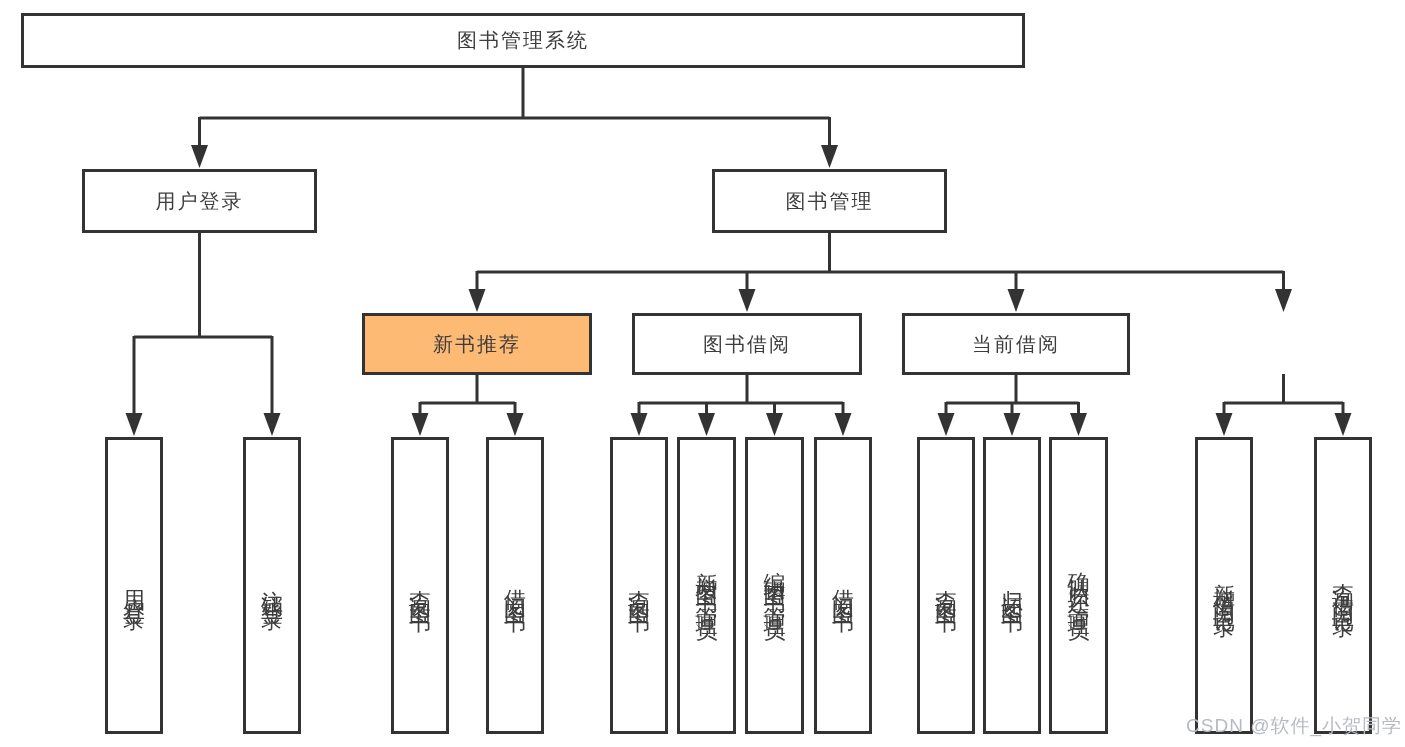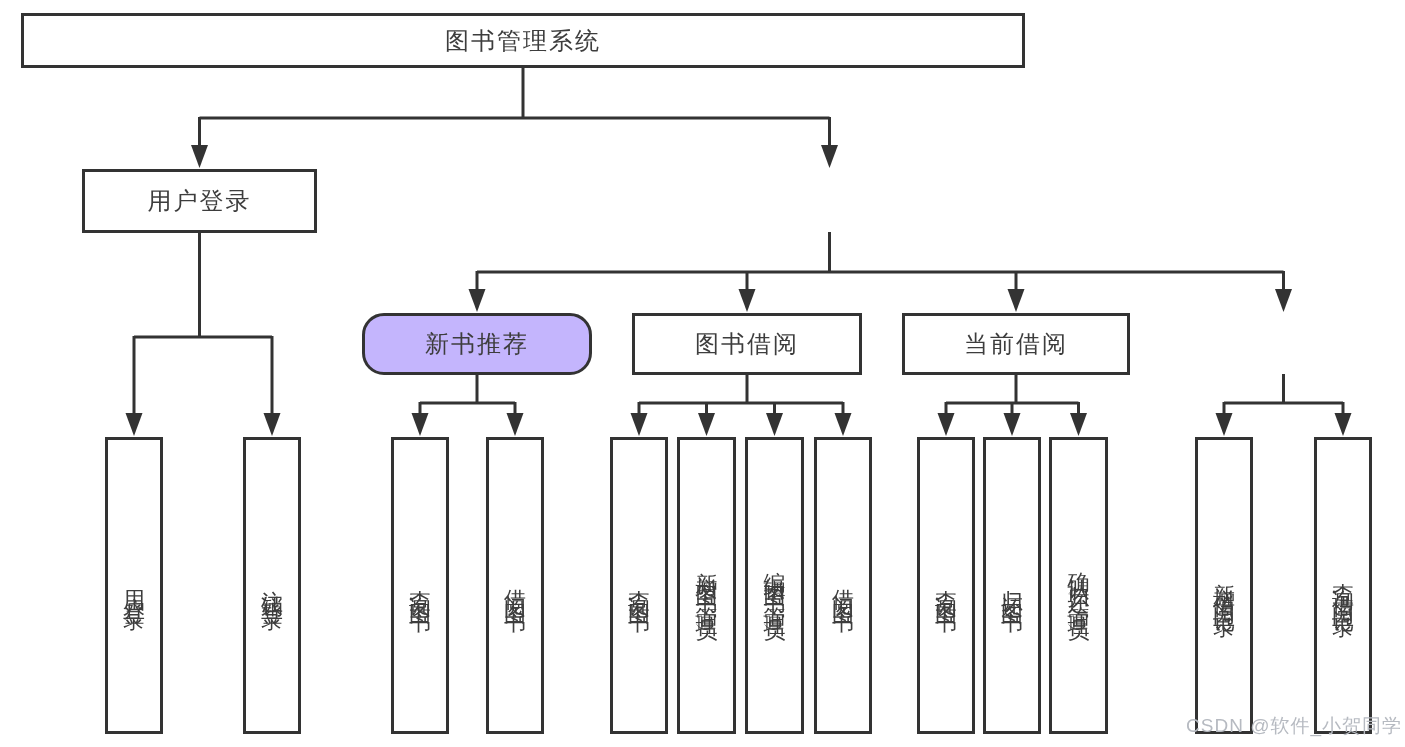--- a/index.html
+++ b/index.html
@@ -27,21 +27,21 @@
     position: absolute;
     box-sizing: border-box;
     border: 3px solid #333333;
     background: #ffffff;
     display: flex;
     align-items: center;
     justify-content: center;
     color: #3d3d3d;
   }
   .box.h span {
-    font-size: 24px;
+    font-size: 20px;
     letter-spacing: 2px;
     white-space: nowrap;
   }
   .box.v span {
     writing-mode: vertical-rl;
     font-size: 22px;
     letter-spacing: 7px;
     line-height: 1.1;
     white-space: nowrap;
   }
@@ -114,21 +114,24 @@
       <line x1="1343" y1="402" x2="1343" y2="417" stroke="#333333" stroke-width="3"></line>
       <polygon points="1343,436 1334.5,413 1351.5,413" fill="#333333"></polygon>
     </svg>
   <div id="nodes">
       <div class="box h" style="left: 21px; top: 13px; width: 1004px; height: 55px; border-color: rgb(51, 51, 51); background: rgb(255, 255, 255); color: rgb(61, 61, 61);">
         <span>图书管理系统</span>
       </div>
       <div class="box h" style="left: 82px; top: 169px; width: 235px; height: 64px; border-color: rgb(51, 51, 51); background: rgb(255, 255, 255); color: rgb(61, 61, 61);">
         <span>用户登录</span>
       </div>
-      <div class="box h" style="left: 362px; top: 313px; width: 230px; height: 62px; border-color: rgb(51, 51, 51); background: #c4b5fd; color: rgb(61, 61, 61); border-radius: 22px;">
+      <div class="box h" style="left: 712px; top: 169px; width: 235px; height: 64px; border-color: rgb(51, 51, 51); background: rgb(255, 255, 255); color: rgb(61, 61, 61);">
+        <span>图书管理</span>
+      </div>
+      <div class="box h" style="left: 362px; top: 313px; width: 230px; height: 62px; border-color: rgb(51, 51, 51); background: #fdba74; color: rgb(61, 61, 61);">
         <span>新书推荐</span>
       </div>
       <div class="box h" style="left: 902px; top: 313px; width: 228px; height: 62px; border-color: rgb(51, 51, 51); background: rgb(255, 255, 255); color: rgb(61, 61, 61);">
         <span>当前借阅</span>
       </div>
       <div class="box h" style="left: 632px; top: 313px; width: 230px; height: 62px; border-color: rgb(51, 51, 51); background: rgb(255, 255, 255); color: rgb(61, 61, 61);">
         <span>图书借阅</span>
       </div>
       <div class="box v" style="left: 105px; top: 437px; width: 58px; height: 297px; border-color: rgb(51, 51, 51); background: rgb(255, 255, 255); color: rgb(61, 61, 61);">
         <span>用户登录</span>

